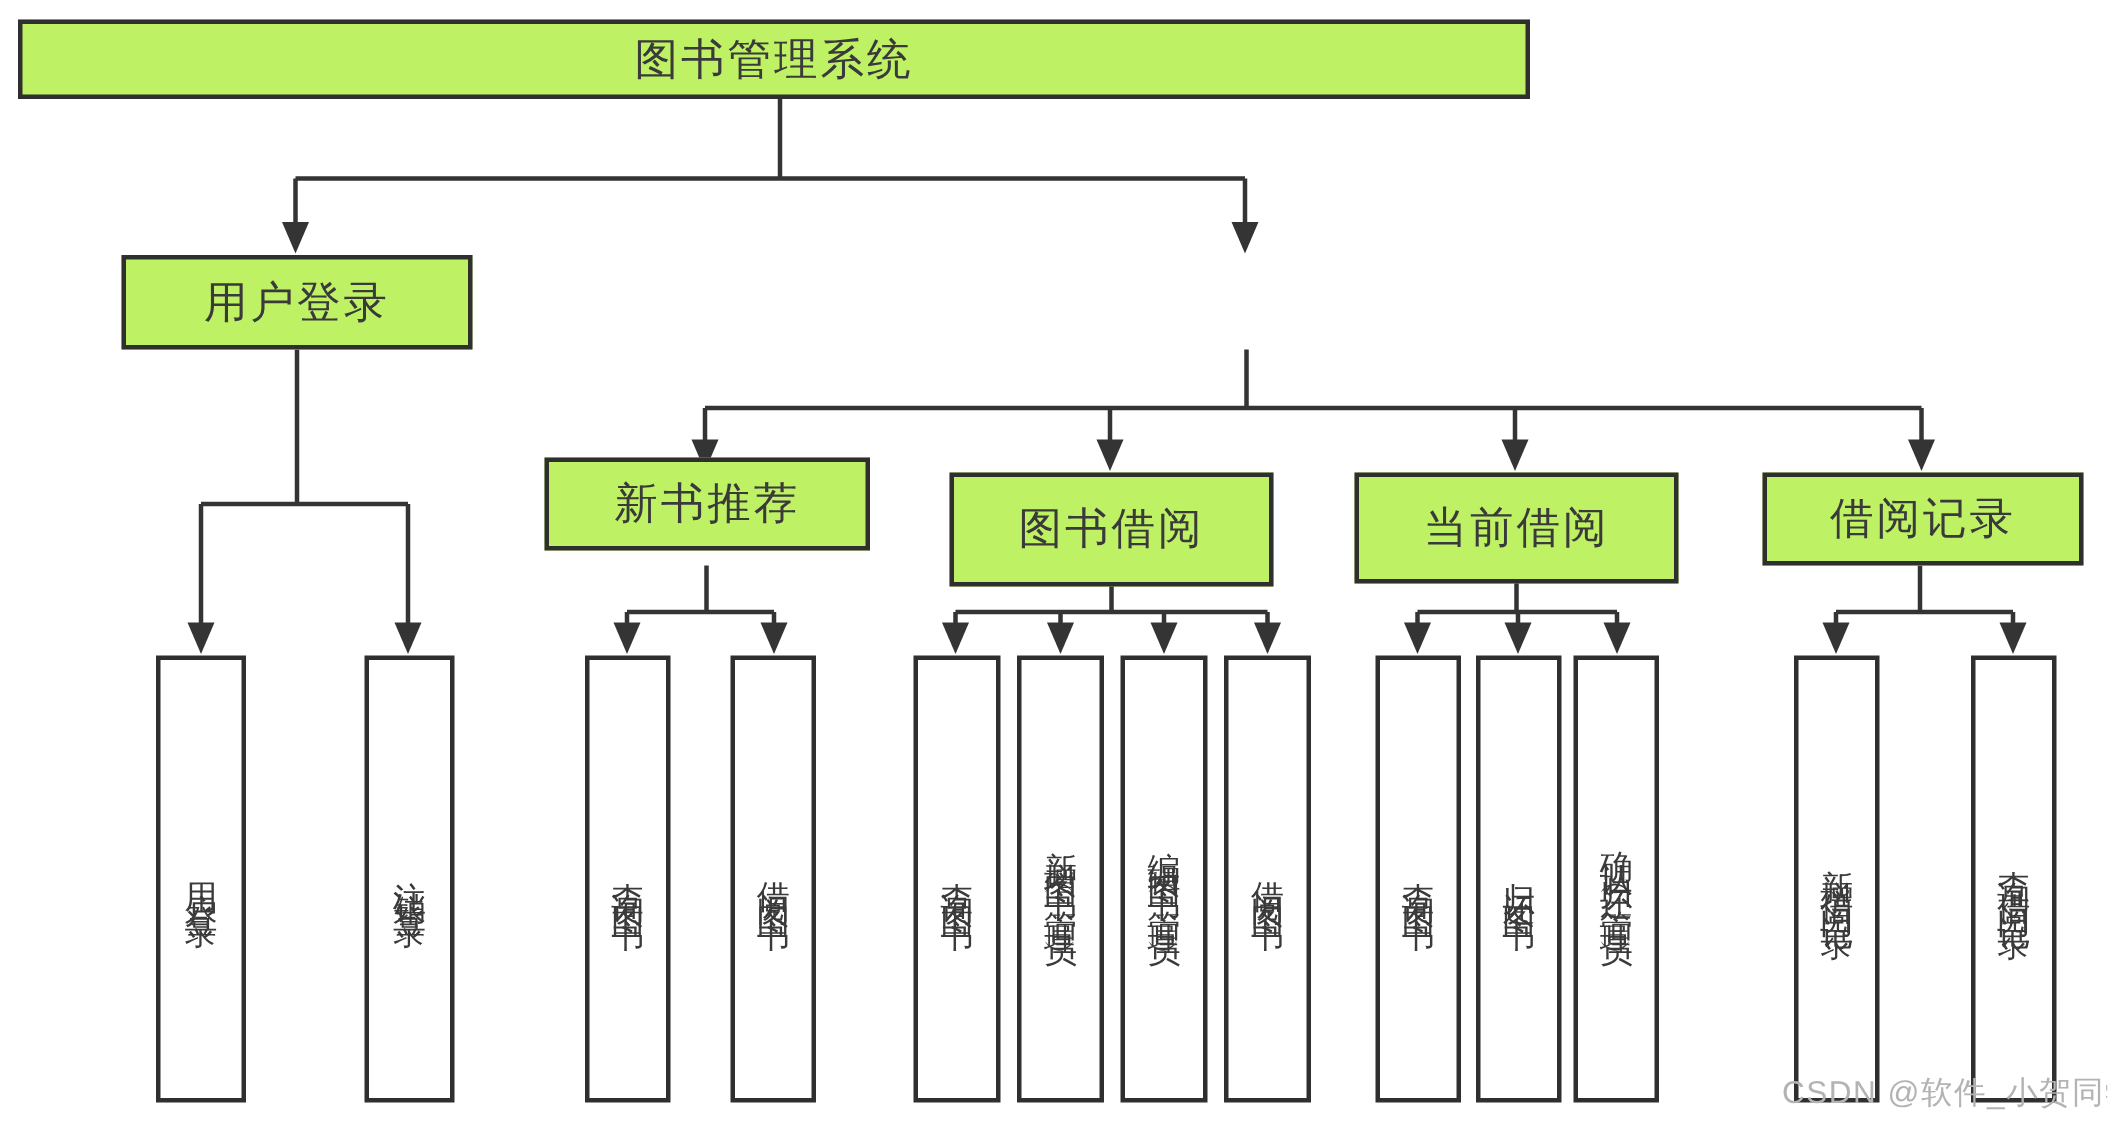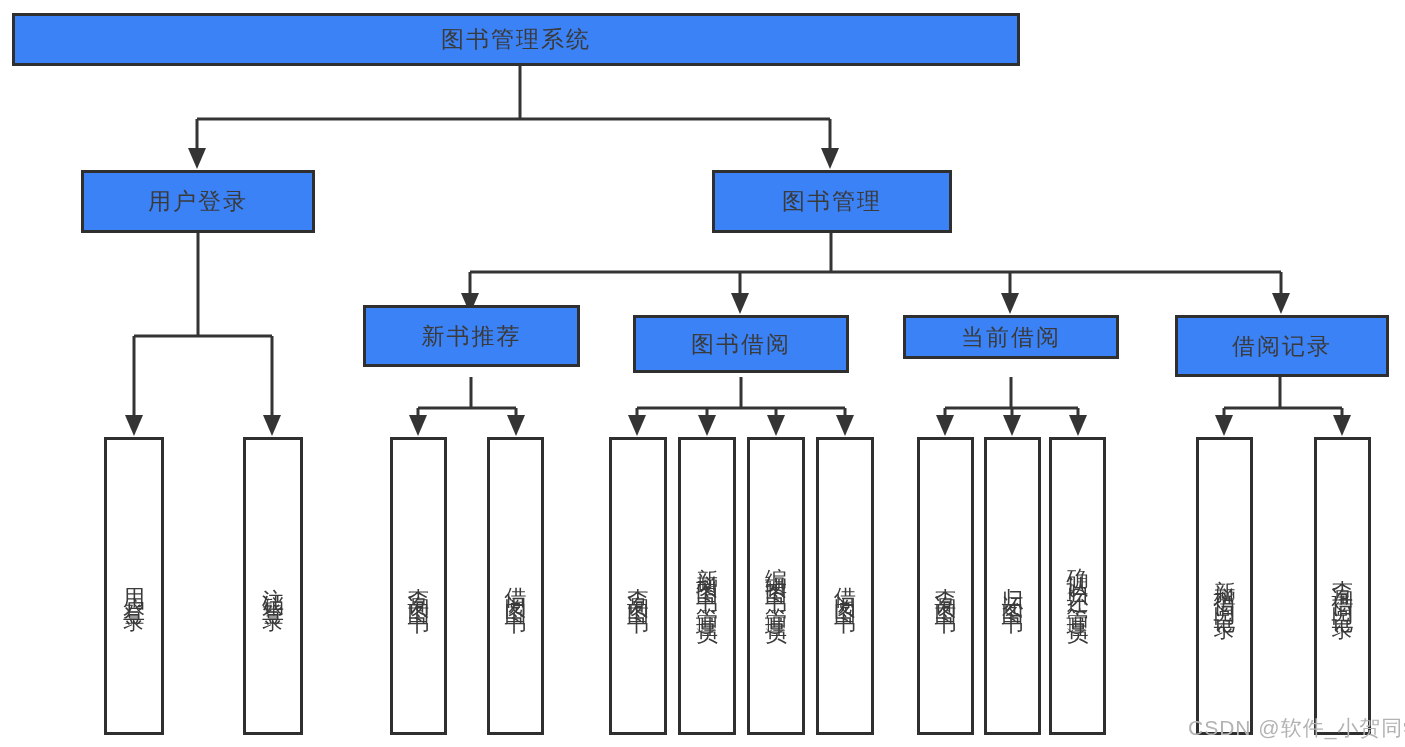--- a/index.html
+++ b/index.html
@@ -18,25 +18,25 @@
   .connectors {
     position: absolute;
     left: 0;
     top: 0;
     z-index: 1;
   }
   .node {
     position: absolute;
     box-sizing: border-box;
     border: 3px solid #2f2f2f;
-    background: #3b82f6;
+    background: #bef264;
     display: flex;
     align-items: center;
     justify-content: center;
-    font-size: 23px;
+    font-size: 29px;
     letter-spacing: 2px;
     color: #3a3a3a;
     z-index: 2;
     white-space: nowrap;
   }
   .leaf {
     position: absolute;
     top: 437px;
     height: 298px;
     box-sizing: border-box;
@@ -105,25 +105,24 @@
       <polygon points="1003,415 1021,415 1012,436"></polygon>
       <polygon points="1069,415 1087,415 1078,436"></polygon>
       <polygon points="1215,415 1233,415 1224,436"></polygon>
       <polygon points="1333,415 1351,415 1342,436"></polygon>
     </g>
   </svg>
 
   <div class="node" style="left:12px; top:13px; width:1008px; height:53px;">图书管理系统</div>
 
   <div class="node" style="left:81px; top:170px; width:234px; height:63px;">用户登录</div>
-  <div class="node" style="left:712px; top:170px; width:240px; height:63px;">图书管理</div>
 
   <div class="node" style="left:363px; top:305px; width:217px; height:62px;">新书推荐</div>
-  <div class="node" style="left:633px; top:315px; width:216px; height:58px;">图书借阅</div>
-  <div class="node" style="left:903px; top:315px; width:216px; height:44px;">当前借阅</div>
+  <div class="node" style="left:633px; top:315px; width:216px; height:76px;">图书借阅</div>
+  <div class="node" style="left:903px; top:315px; width:216px; height:74px;">当前借阅</div>
   <div class="node" style="left:1175px; top:315px; width:214px; height:62px;">借阅记录</div>
 
   <div class="leaf" style="left:104px; width:60px;">用户登录</div>
   <div class="leaf" style="left:243px; width:60px;">注销登录</div>
 
   <div class="leaf" style="left:390px; width:57px;">查询图书</div>
   <div class="leaf" style="left:487px; width:57px;">借阅图书</div>
 
   <div class="leaf" style="left:609px; width:58px;">查询图书</div>
   <div class="leaf" style="left:678px; width:58px;">新增图书（管理员）</div>

